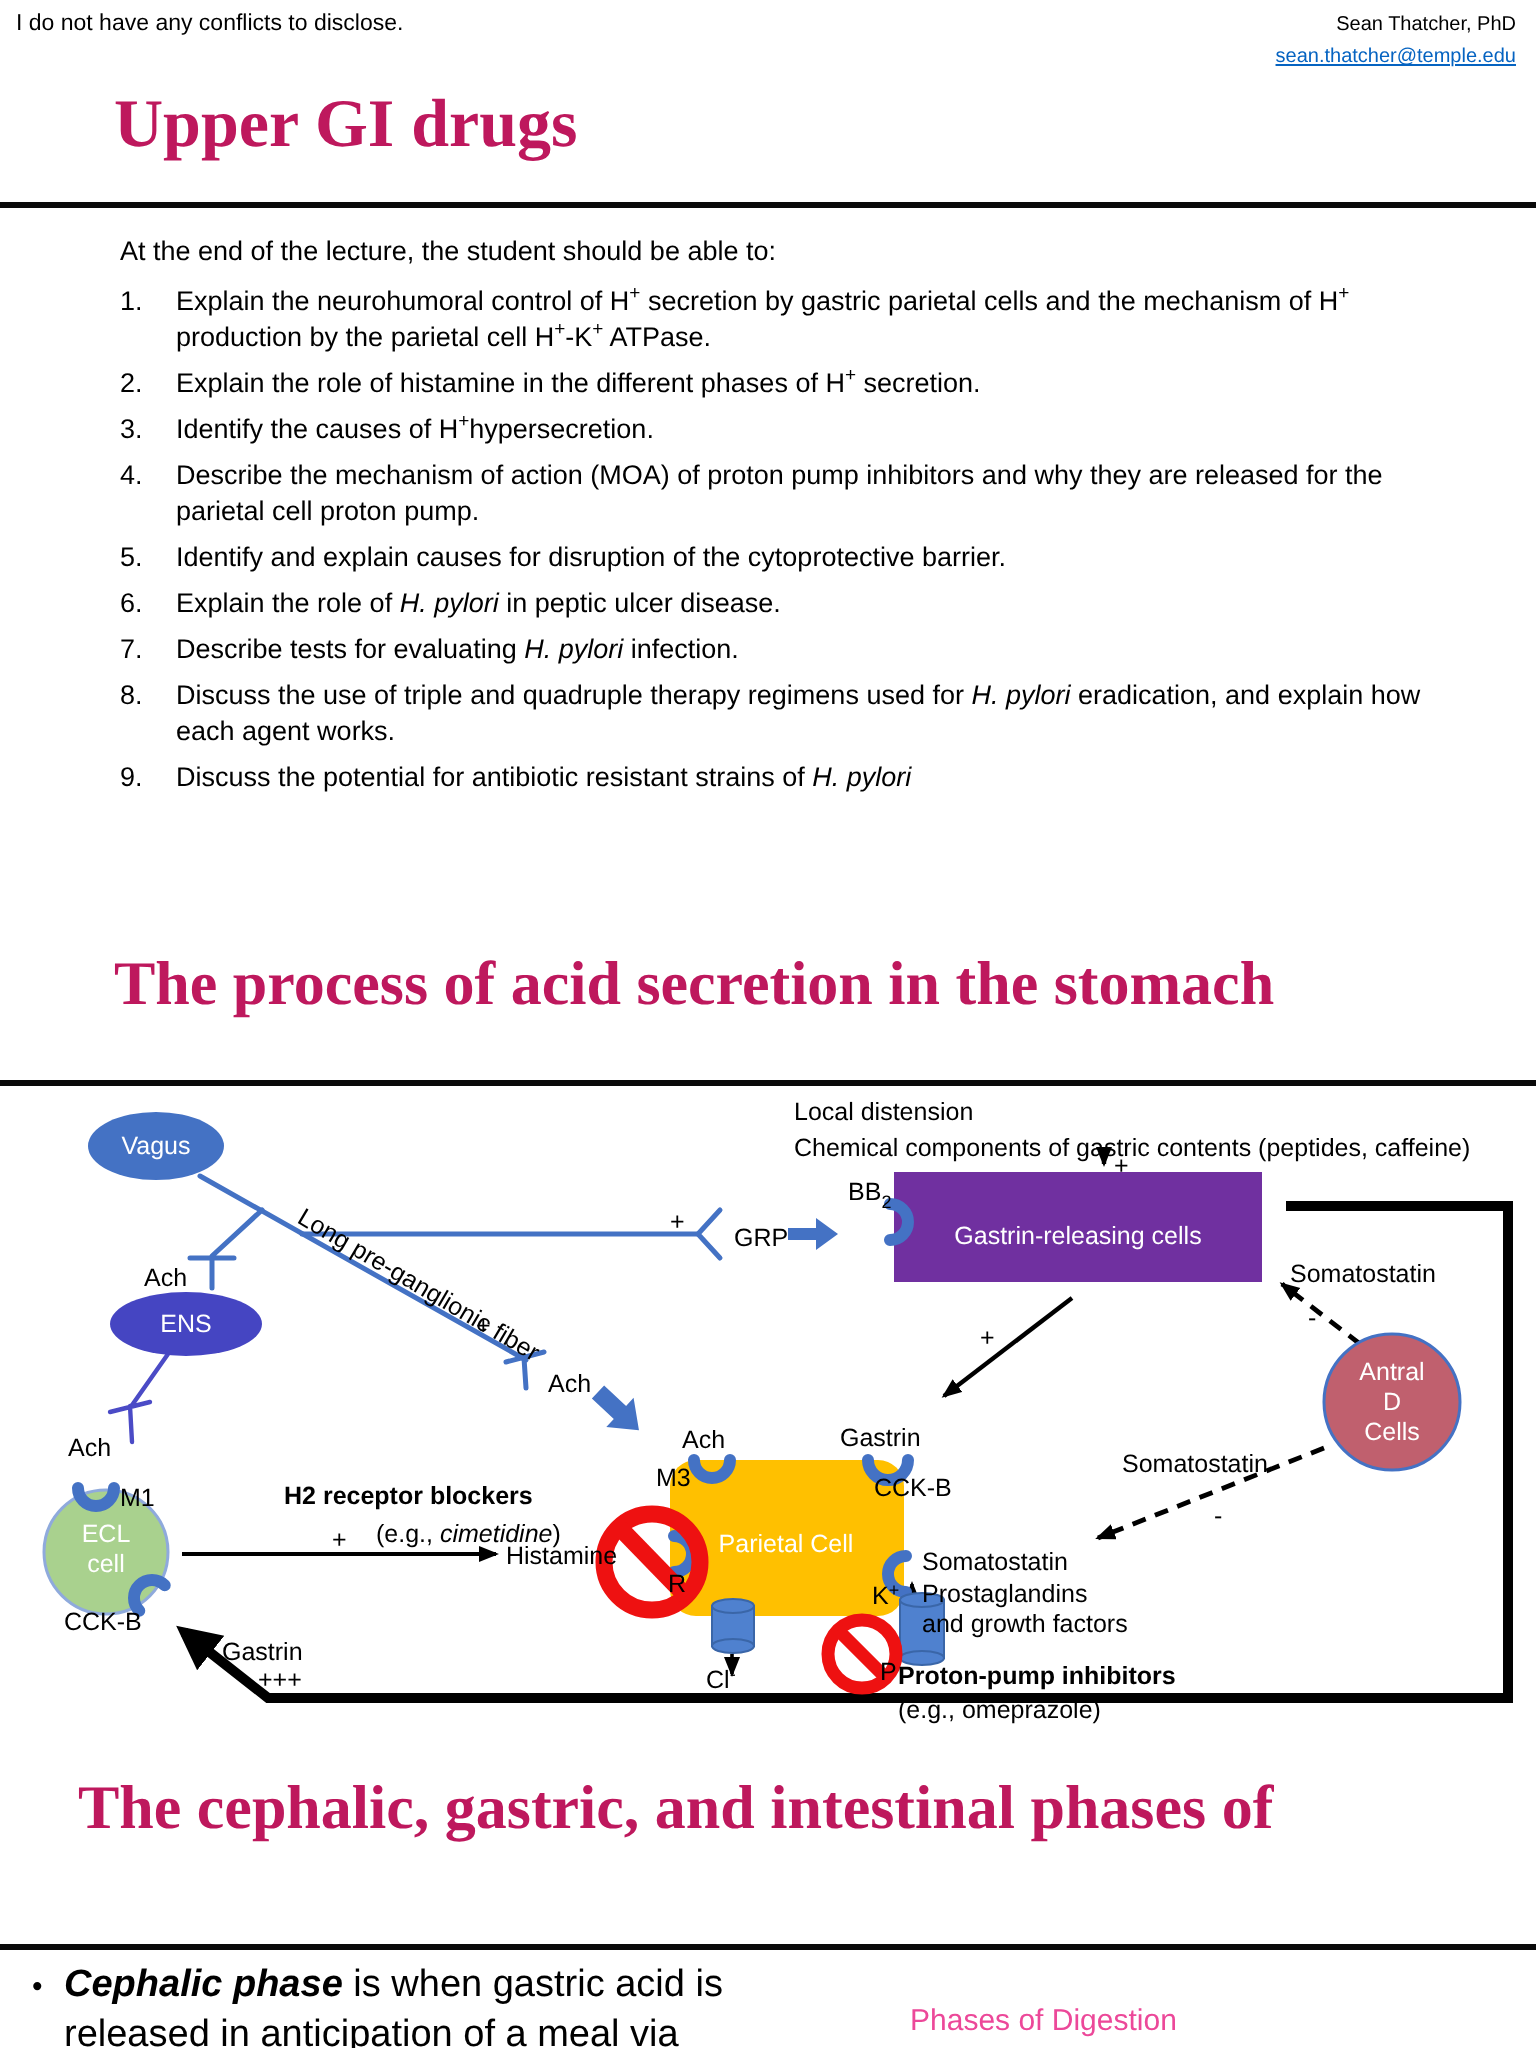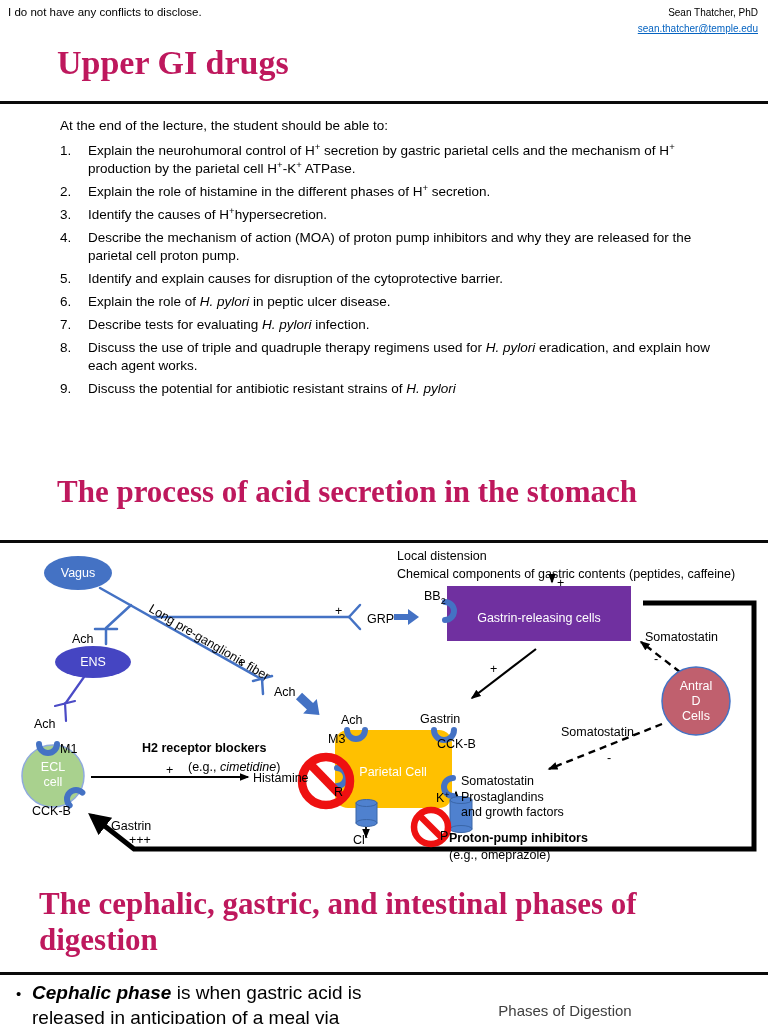--- a/index.html
+++ b/index.html
@@ -22,21 +22,21 @@
   ol.obj-list{list-style:none;margin:0;padding:0;}
   ol.obj-list li{display:flex;margin:0 0 5px 0;}
   ol.obj-list .num{flex:0 0 28px;}
   ol.obj-list .obj-text{flex:1 1 auto;max-width:640px;}
   .obj-text sup{font-size:9.5px;line-height:0;}
   .obj-text i{}
   
   .bullet3{left:16px;top:981px;width:352px;font-size:19px;line-height:1.3;display:flex;}
   .bullet3 .dot{flex:0 0 16px;font-size:15px;padding-top:3px;}
   .bullet3 b{font-weight:bold;font-style:italic;}
-  .fig-caption{left:455px;top:1002px;width:220px;text-align:center;font-size:15px;color:#404040;}
+  .fig-caption{left:455px;top:1002px;width:220px;font-size:15px;color:#ec4899;}
   
   svg.diagram{position:absolute;left:0;top:543px;}
   svg.diagram text{font-family:"Liberation Sans",sans-serif;font-size:12.5px;fill:#000;}
   .wt{fill:#fff !important;}
   .bold{font-weight:bold;font-size:17.5px;}
   .small{font-size:10.5px;}
   .rcpt{fill:none;stroke:#4472C4;stroke-width:6;stroke-linecap:round;}
   .nerve{stroke:#4472C4;stroke-width:2.5;fill:none;stroke-linecap:round;}
   .nerve2{stroke:#4B4BC6;stroke-width:2.2;fill:none;stroke-linecap:round;}
   .blk{stroke:#000;stroke-width:2.2;fill:none;}
@@ -215,21 +215,20 @@
     <text x="461" y="273">and growth factors</text>
     <text x="436" y="259"><tspan>K</tspan><tspan dy="-4" font-size="9">+</tspan></text>
     <text x="353" y="301"><tspan>Cl</tspan><tspan dy="-4" font-size="9">-</tspan></text>
     <text x="440" y="297" font-size="10.5">P</text>
     <text class="bold" x="449" y="299">Proton-pump inhibitors</text>
     <text x="449" y="316">(e.g., omeprazole)</text>
   </svg>
 
   <div class="abs slide-title title3">
     <span>The cephalic, gastric, and intestinal phases of</span><br>
-    <span>digestion</span>
   </div>
   <div class="rule" style="top:972px;height:3px;"></div>
 
   <div class="abs bullet3">
     <span class="dot">•</span>
     <span><b>Cephalic phase</b><span> is when gastric acid is released in anticipation of a meal via</span></span>
   </div>
   <div class="abs fig-caption">Phases of Digestion</div>
 
 </div>

